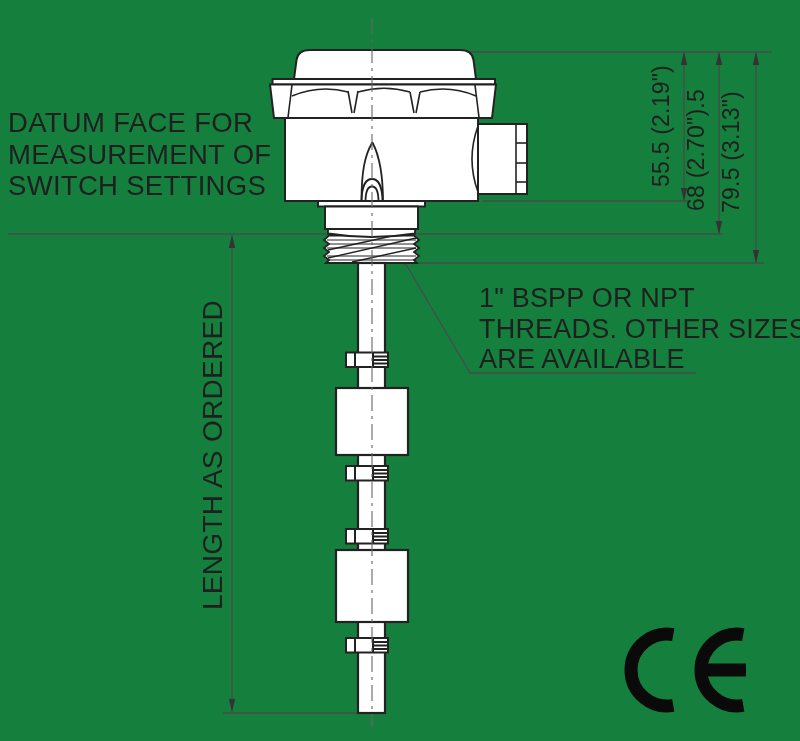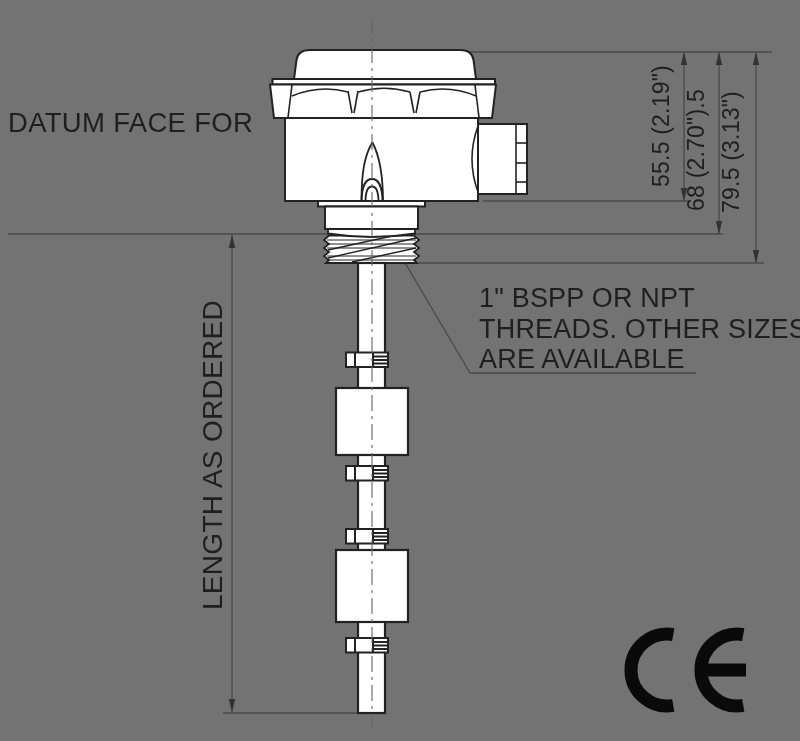--- a/index.html
+++ b/index.html
@@ -1,17 +1,17 @@
 <!DOCTYPE html>
 <html><head>
 <meta charset="utf-8">
 <style>
   html,body{margin:0;padding:0;background:#ffffff;}
   #stage{
-    position:relative;width:800px;height:741px;background:#737373;
+    position:relative;width:800px;height:741px;background:#15803d;
     font-family:"Liberation Sans", sans-serif;color:#1f1f1f;overflow:hidden;
   }
   svg{position:absolute;left:0;top:0;}
   .note{position:absolute;white-space:nowrap;}
   .note-line{white-space:nowrap;}
   #datum-note{left:8px;top:107px;font-size:27.5px;line-height:31.5px;letter-spacing:.3px;}
   #thread-note{left:479px;top:283px;font-size:27px;line-height:30.5px;letter-spacing:.2px;}
   .vlabel{
     position:absolute;white-space:nowrap;
     transform:translate(-50%,-50%) rotate(-90deg);
@@ -154,20 +154,22 @@
 
     <g stroke="#0a0a0a" stroke-width="13" fill="none">
       <path d="M673.25,634.55 A36,36 0 1 0 673.25,705.45"></path>
       <path d="M743.25,634.55 A36,36 0 1 0 743.25,705.45"></path>
       <line x1="705" y1="670" x2="746" y2="670"></line>
     </g>
   </svg>
 
   <div class="note" id="datum-note">
     <div class="note-line">DATUM FACE FOR</div>
+    <div class="note-line">MEASUREMENT OF</div>
+    <div class="note-line">SWITCH SETTINGS</div>
   </div>
 
   <div class="note" id="thread-note">
     <div class="note-line">1" BSPP OR NPT</div>
     <div class="note-line">THREADS. OTHER SIZES</div>
     <div class="note-line">ARE AVAILABLE</div>
   </div>
 
   <div class="vlabel" id="length-label">LENGTH AS ORDERED</div>
 

